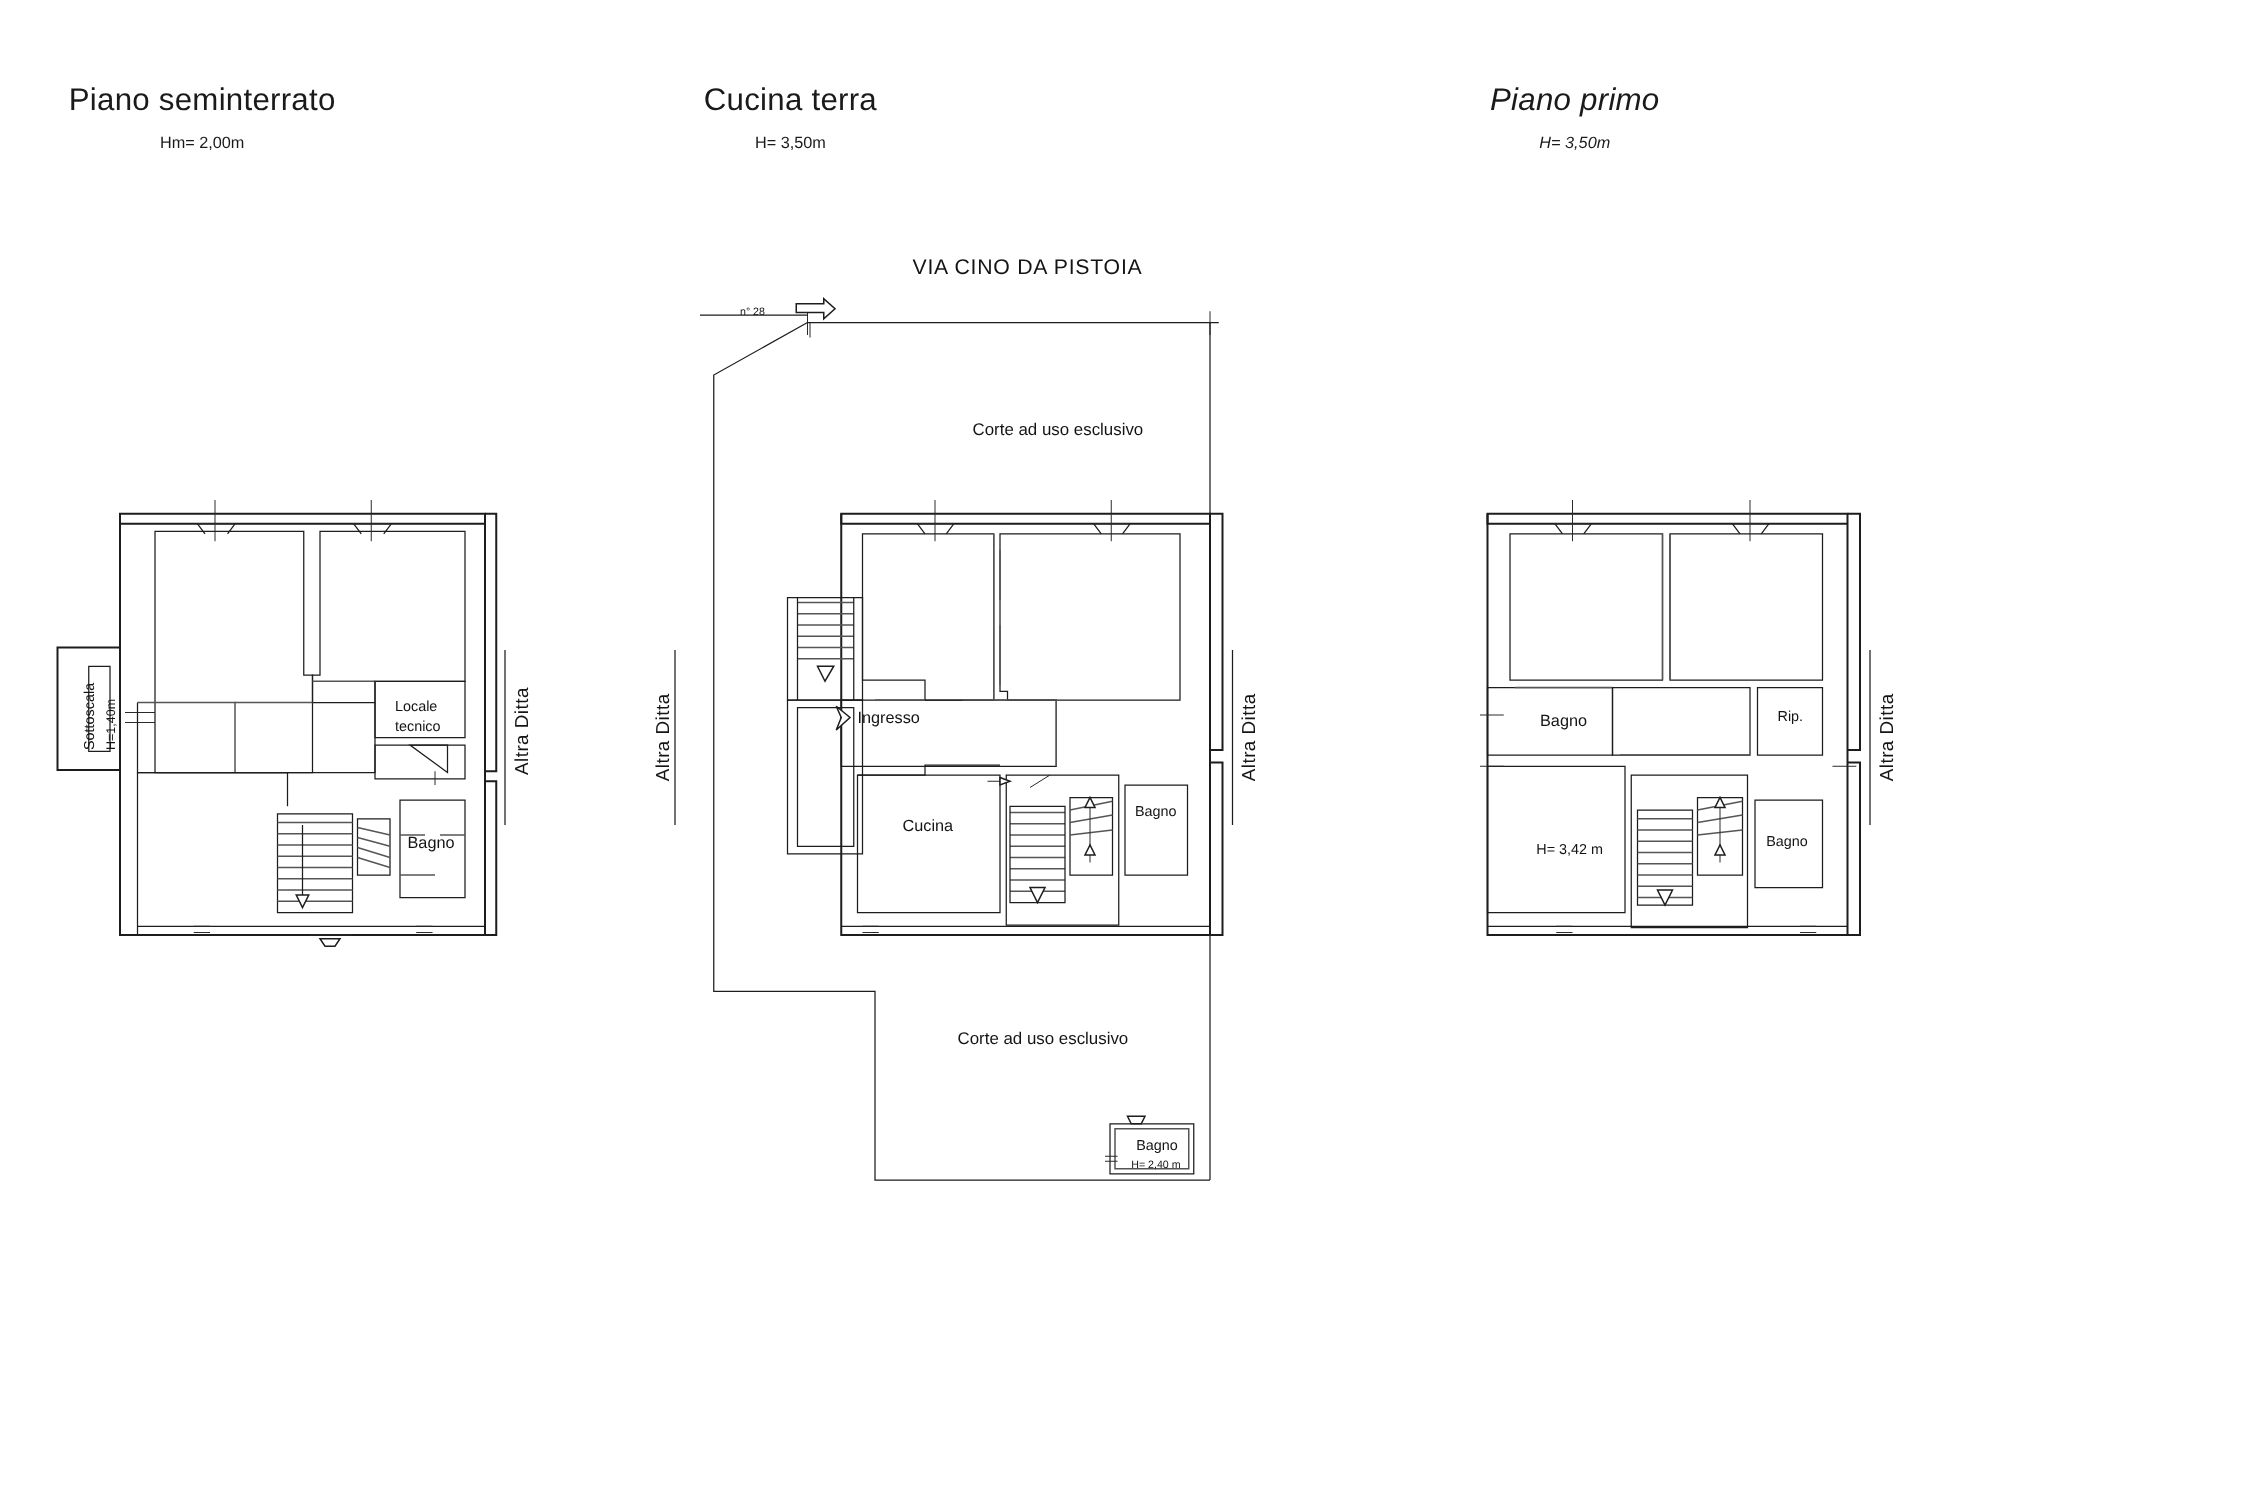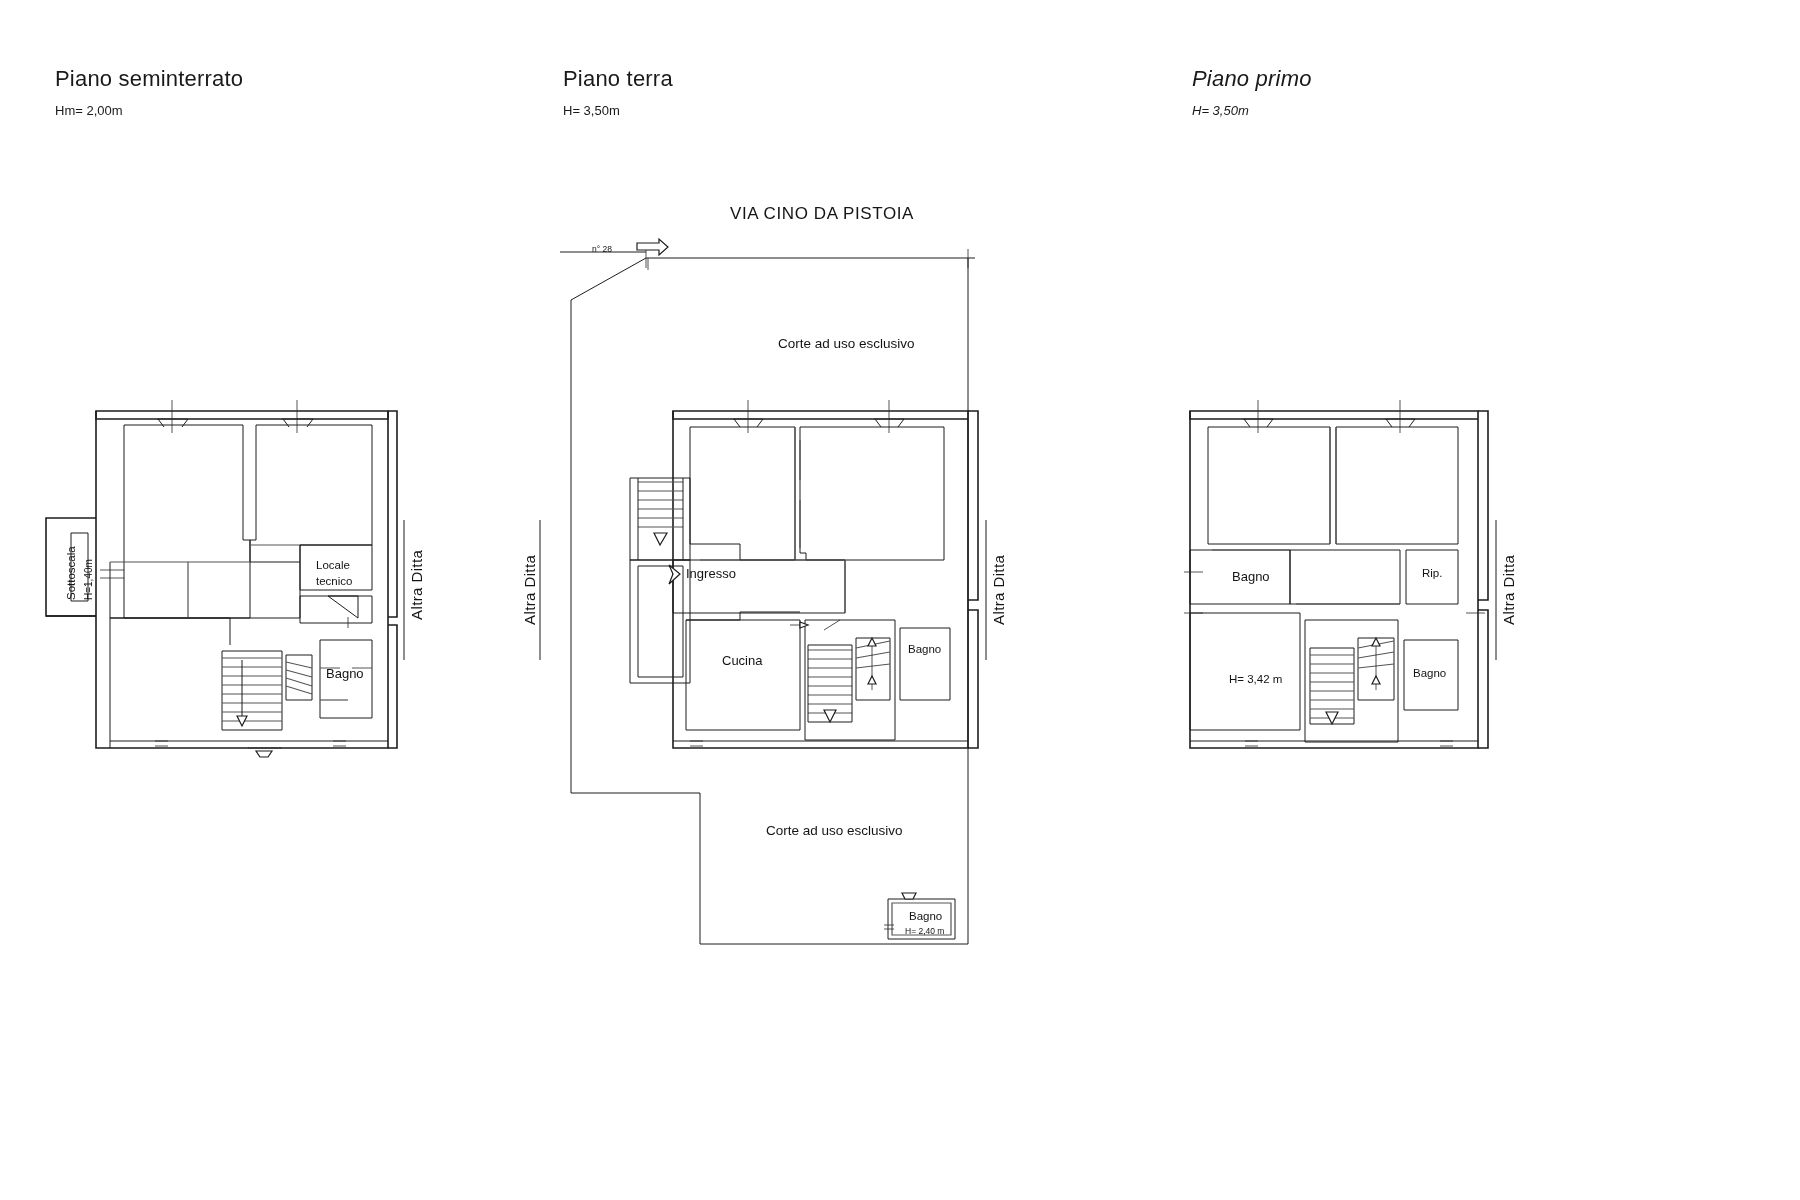--- a/index.html
+++ b/index.html
@@ -16,31 +16,32 @@
     overflow: hidden;
   }
   .sheet {
     position: absolute;
     inset: 0;
   }
   .plan-block {
     position: absolute;
   }
   .plan-title {
-    font-size: 22px;
+    font-size: 25px;
     font-weight: 400;
     letter-spacing: 0.2px;
     color: #1a1a1a;
     white-space: nowrap;
   }
   .plan-height {
     font-size: 13px;
     margin-top: 11px;
     color: #1a1a1a;
     white-space: nowrap;
+    text-align: center;
   }
   #plan-basement-block { left: 55px;  top: 66px; }
   #plan-ground-block   { left: 563px; top: 66px; }
   #plan-first-block    { left: 1192px; top: 66px; font-style: italic; }
 
   .svg-layer {
     position: absolute;
     left: 0;
     top: 0;
     width: 1800px;
@@ -103,21 +104,21 @@
 <body>
 
 <div class="sheet">
 
   <div class="plan-block" id="plan-basement-block">
     <div class="plan-title">Piano seminterrato</div>
     <div class="plan-height">Hm= 2,00m</div>
   </div>
 
   <div class="plan-block" id="plan-ground-block">
-    <div class="plan-title">Piano terra</div>
+    <div class="plan-title">Cucina terra</div>
     <div class="plan-height">H= 3,50m</div>
   </div>
 
   <div class="plan-block" id="plan-first-block">
     <div class="plan-title">Piano primo</div>
     <div class="plan-height">H= 3,50m</div>
   </div>
 
   <svg class="svg-layer" viewBox="0 0 1800 1200">
 

